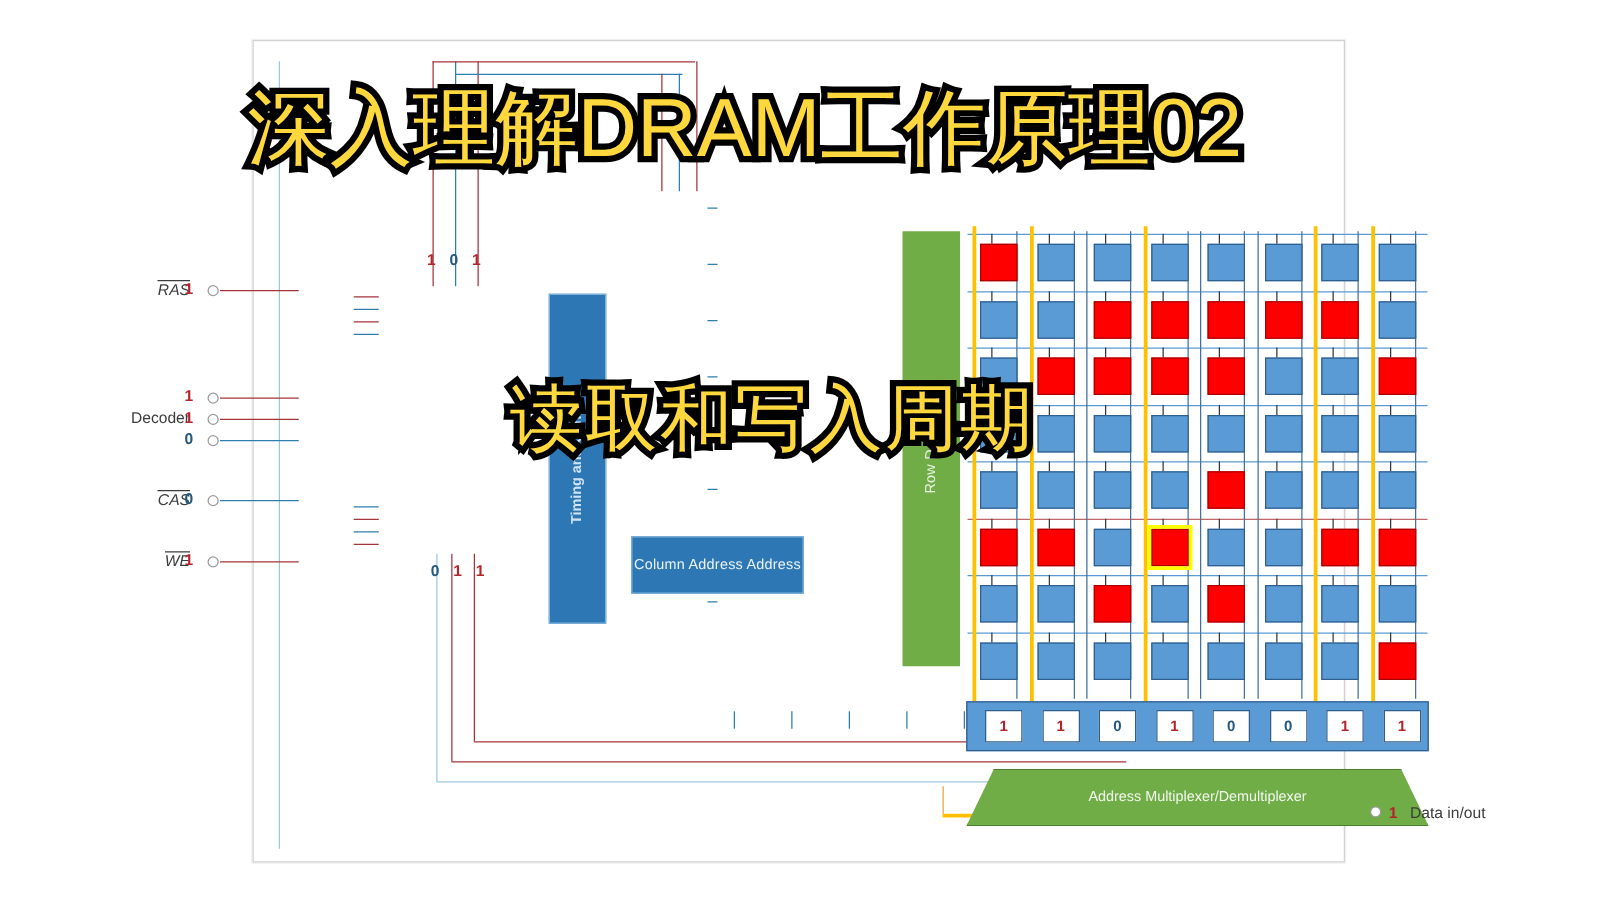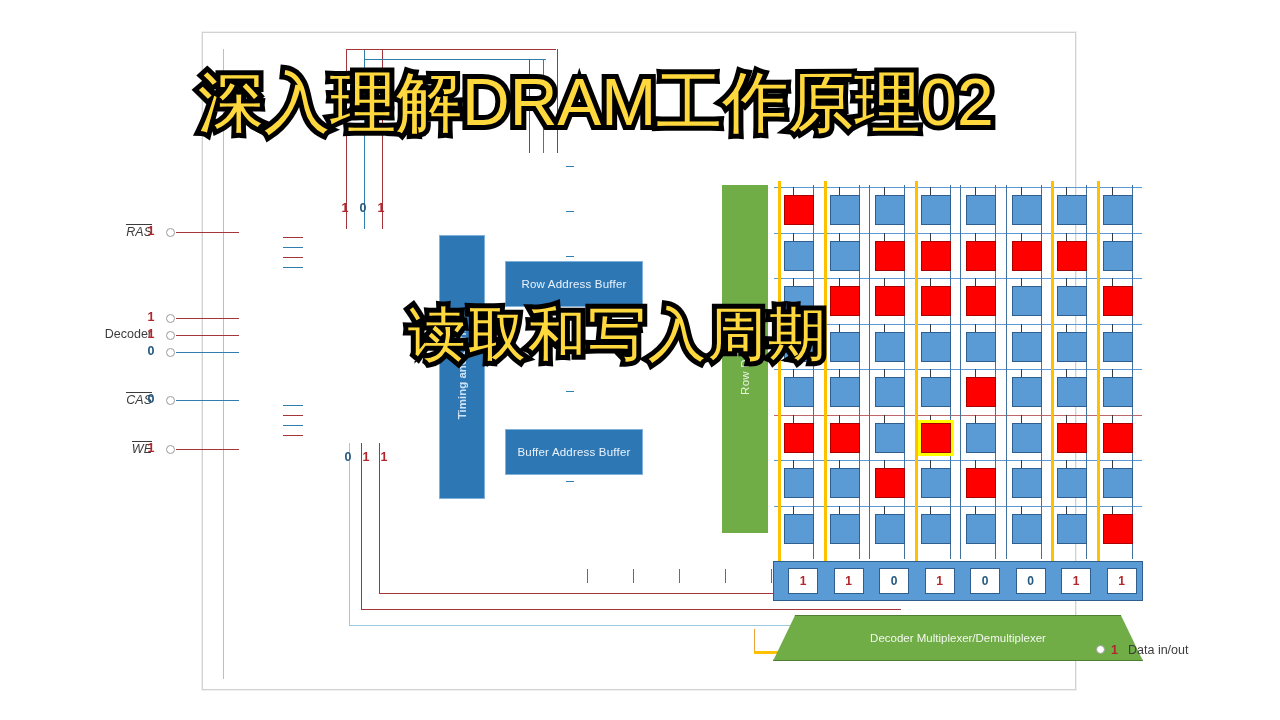--- a/index.html
+++ b/index.html
@@ -138,26 +138,23 @@
         <div class="w wv blu" style="left: 568px; top: 536px; height: 14px;"></div>
         <div class="w wv blu" style="left: 614px; top: 536px; height: 14px;"></div>
         <div class="w wv blu" style="left: 660px; top: 536px; height: 14px;"></div>
         <div class="w wv blu" style="left: 706px; top: 536px; height: 14px;"></div>
       </div>
 
     <div class="blk blue" id="timing">
       <span>Timing and Control</span>
     </div>
 
-    <div class="blk blue" id="rowbuf">
-      <span>Row Address Buffer</span>
-    </div>
 
     <div class="blk blue" id="colbuf">
-      <span>Buffer Address Buffer</span>
+      <span>Column Address Address</span>
     </div>
 
     <div class="blk green" id="rowdec">
       <span>Row Decoder</span>
     </div>
 
     <div id="array">
         <div class="wordline" style="top: 2px;"></div>
         <div class="wordline" style="top: 47.5px;"></div>
         <div class="wordline" style="top: 93px;"></div>
@@ -318,21 +315,21 @@
         <div class="samp" style="left: 105px; color: rgb(35, 88, 127);">0</div>
         <div class="samp" style="left: 150.5px; color: rgb(179, 37, 43);">1</div>
         <div class="samp" style="left: 196px; color: rgb(35, 88, 127);">0</div>
         <div class="samp" style="left: 241.5px; color: rgb(35, 88, 127);">0</div>
         <div class="samp" style="left: 287px; color: rgb(179, 37, 43);">1</div>
         <div class="samp" style="left: 332.5px; color: rgb(179, 37, 43);">1</div>
       </div>
 
     <div id="mux">
       <div class="shape"></div>
-      <div class="lbl">Decoder Multiplexer/Demultiplexer</div>
+      <div class="lbl">Address Multiplexer/Demultiplexer</div>
     </div>
 
 
   </div>
 
   <div id="pins">
       <div class="pinlabel" style="left: 86px; top: 224px; width: 66px; text-align: right;"><span class="ovl">RAS</span></div>
       <div class="pinbit bit1" style="left: 144px; top: 224px;">1</div>
       <div class="pincircle" style="left: 166px; top: 228px;"></div>
       <div class="w wh red" style="left: 176px; top: 232px; width: 63px;"></div>

